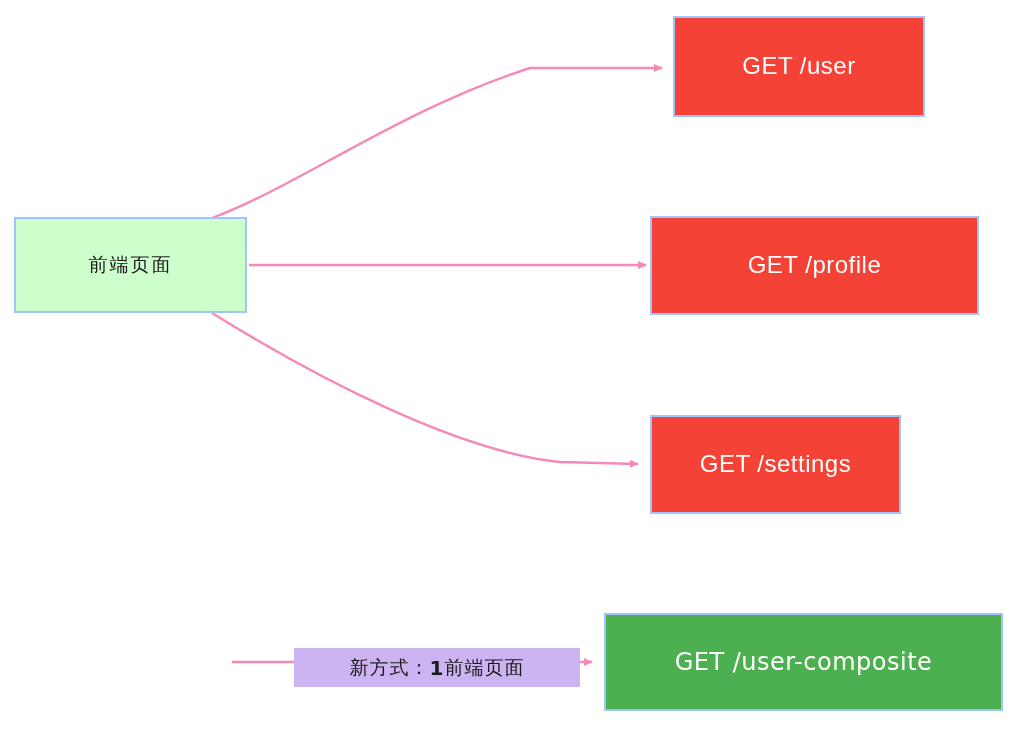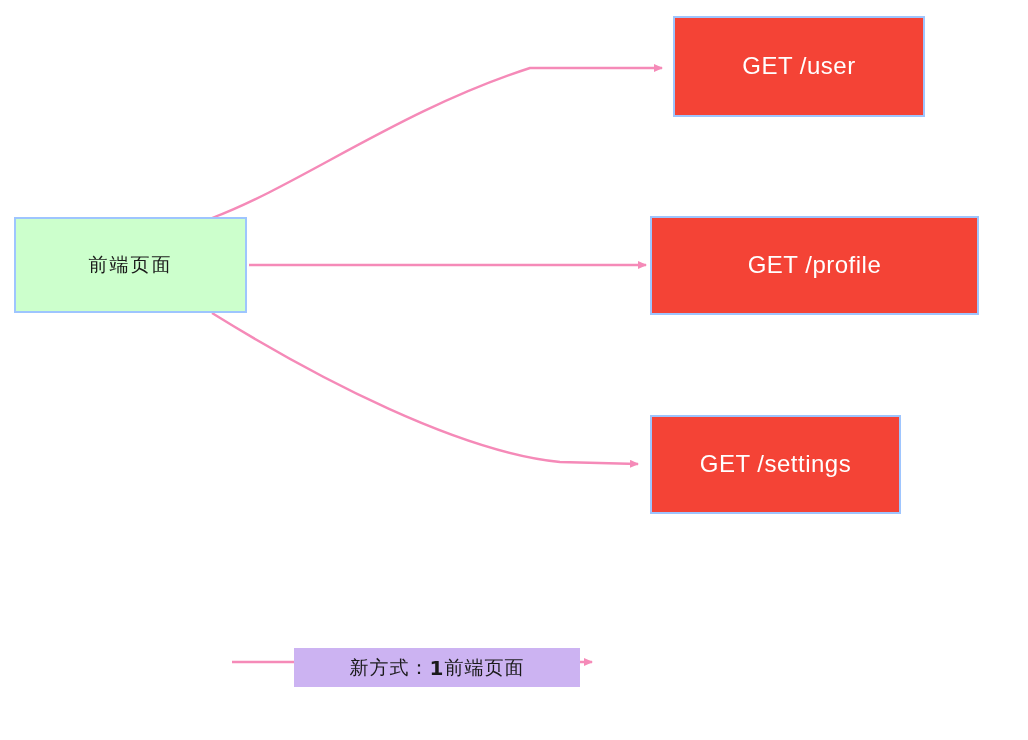--- a/index.html
+++ b/index.html
@@ -108,20 +108,23 @@
 
   <div class="node node-endpoint" style="left:650px; top:216px; width:329px; height:99px;">
     <span>GET /profile</span>
   </div>
 
   <div class="node node-endpoint" style="left:650px; top:415px; width:251px; height:99px;">
     <span>GET /settings</span>
   </div>
 
 
+  <div class="node node-endpoint-ok" style="left:604px; top:613px; width:399px; height:98px;">
+    <span>GET /user-composite</span>
+  </div>
 
 
   <div class="edge-label" style="left:294px; top:648px; width:286px; height:39px;">
     <span>新方式：</span>
       <b>1</b>
       <span>前端页面</span>
   </div>
 
 </div>
 

